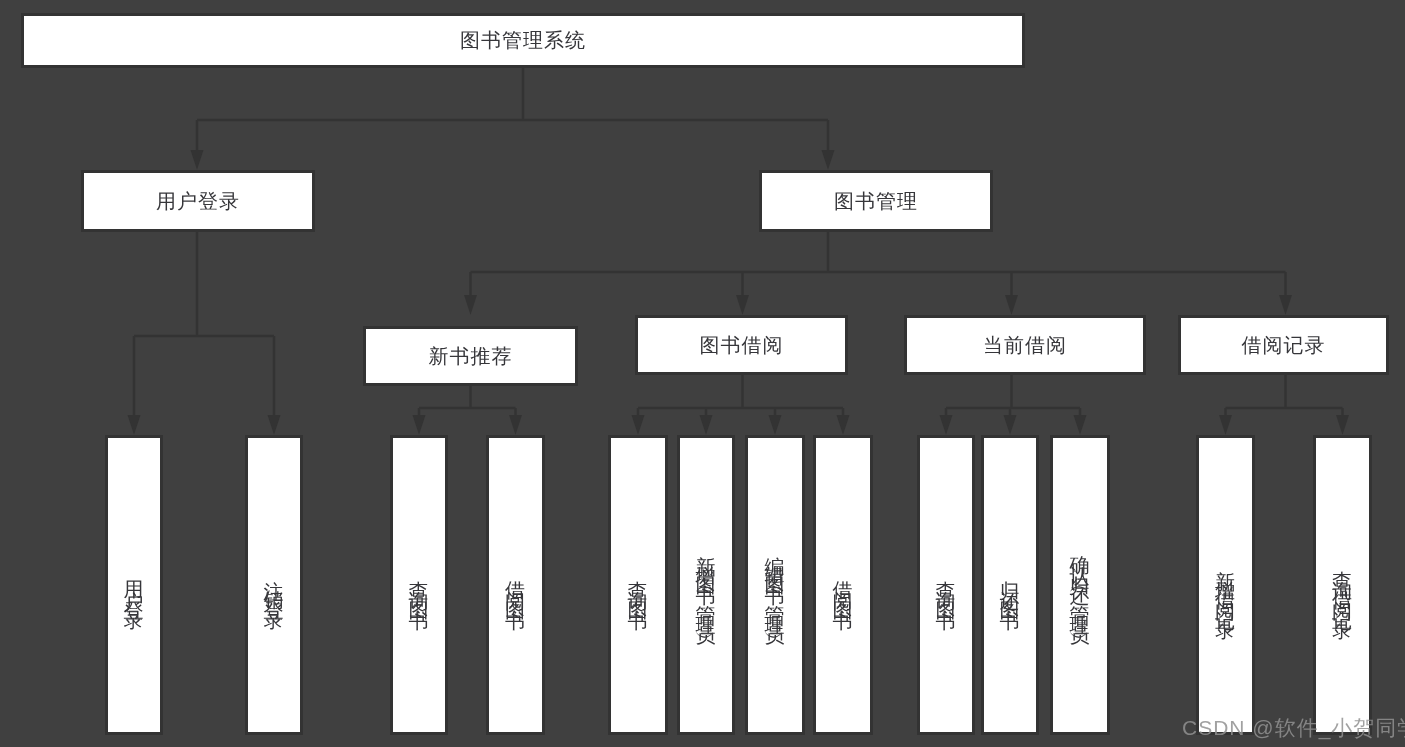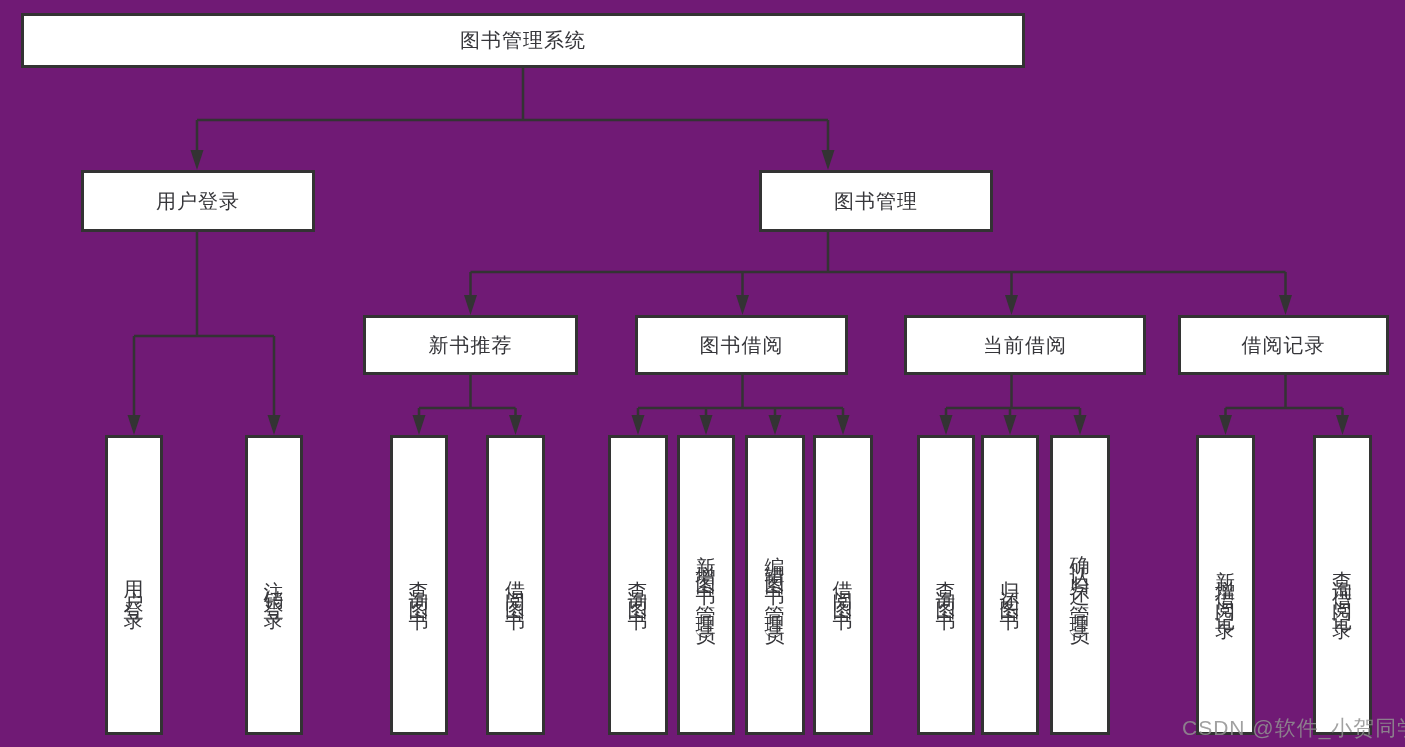--- a/index.html
+++ b/index.html
@@ -1,17 +1,17 @@
 <!DOCTYPE html>
 <html><head>
 <meta charset="utf-8">
 <style>
   html,body{margin:0;padding:0;background:#ffffff;}
   #stage{
-    position:relative;width:1405px;height:747px;background:#701a75;overflow:hidden;
+    position:relative;width:1405px;height:747px;background:#404040;overflow:hidden;
     font-family:"Liberation Sans","DejaVu Sans",sans-serif;color:#36363a;
   }
   #wires{position:absolute;left:0;top:0;width:1405px;height:747px;}
   .node{
     position:absolute;box-sizing:border-box;border:3px solid #333333;background:#ffffff;
     display:flex;align-items:center;justify-content:center;
   }
   .node .hlabel{font-size:20px;letter-spacing:1px;white-space:nowrap;}
   .node .vlabel{
     writing-mode:vertical-rl;text-orientation:mixed;
@@ -71,21 +71,21 @@
     <span class="hlabel">图书管理系统</span>
   </div>
 
   <div class="node" style="left:81px;top:170px;width:234px;height:62px;">
     <span class="hlabel">用户登录</span>
   </div>
   <div class="node" style="left:711px;top:170px;width:234px;height:62px;margin-left:48px;">
     <span class="hlabel">图书管理</span>
   </div>
 
-  <div class="node" style="left:363px;top:315px;width:215px;height:60px;">
+  <div class="node" style="left:363px;top:326px;width:215px;height:60px;">
     <span class="hlabel">新书推荐</span>
   </div>
   <div class="node" style="left:635px;top:315px;width:213px;height:60px;text-align:right;">
     <span class="hlabel">图书借阅</span>
   </div>
   <div class="node" style="left:904px;top:315px;width:242px;height:60px;">
     <span class="hlabel">当前借阅</span>
   </div>
   <div class="node" style="left:1178px;top:315px;width:211px;height:60px;">
     <span class="hlabel">借阅记录</span>

